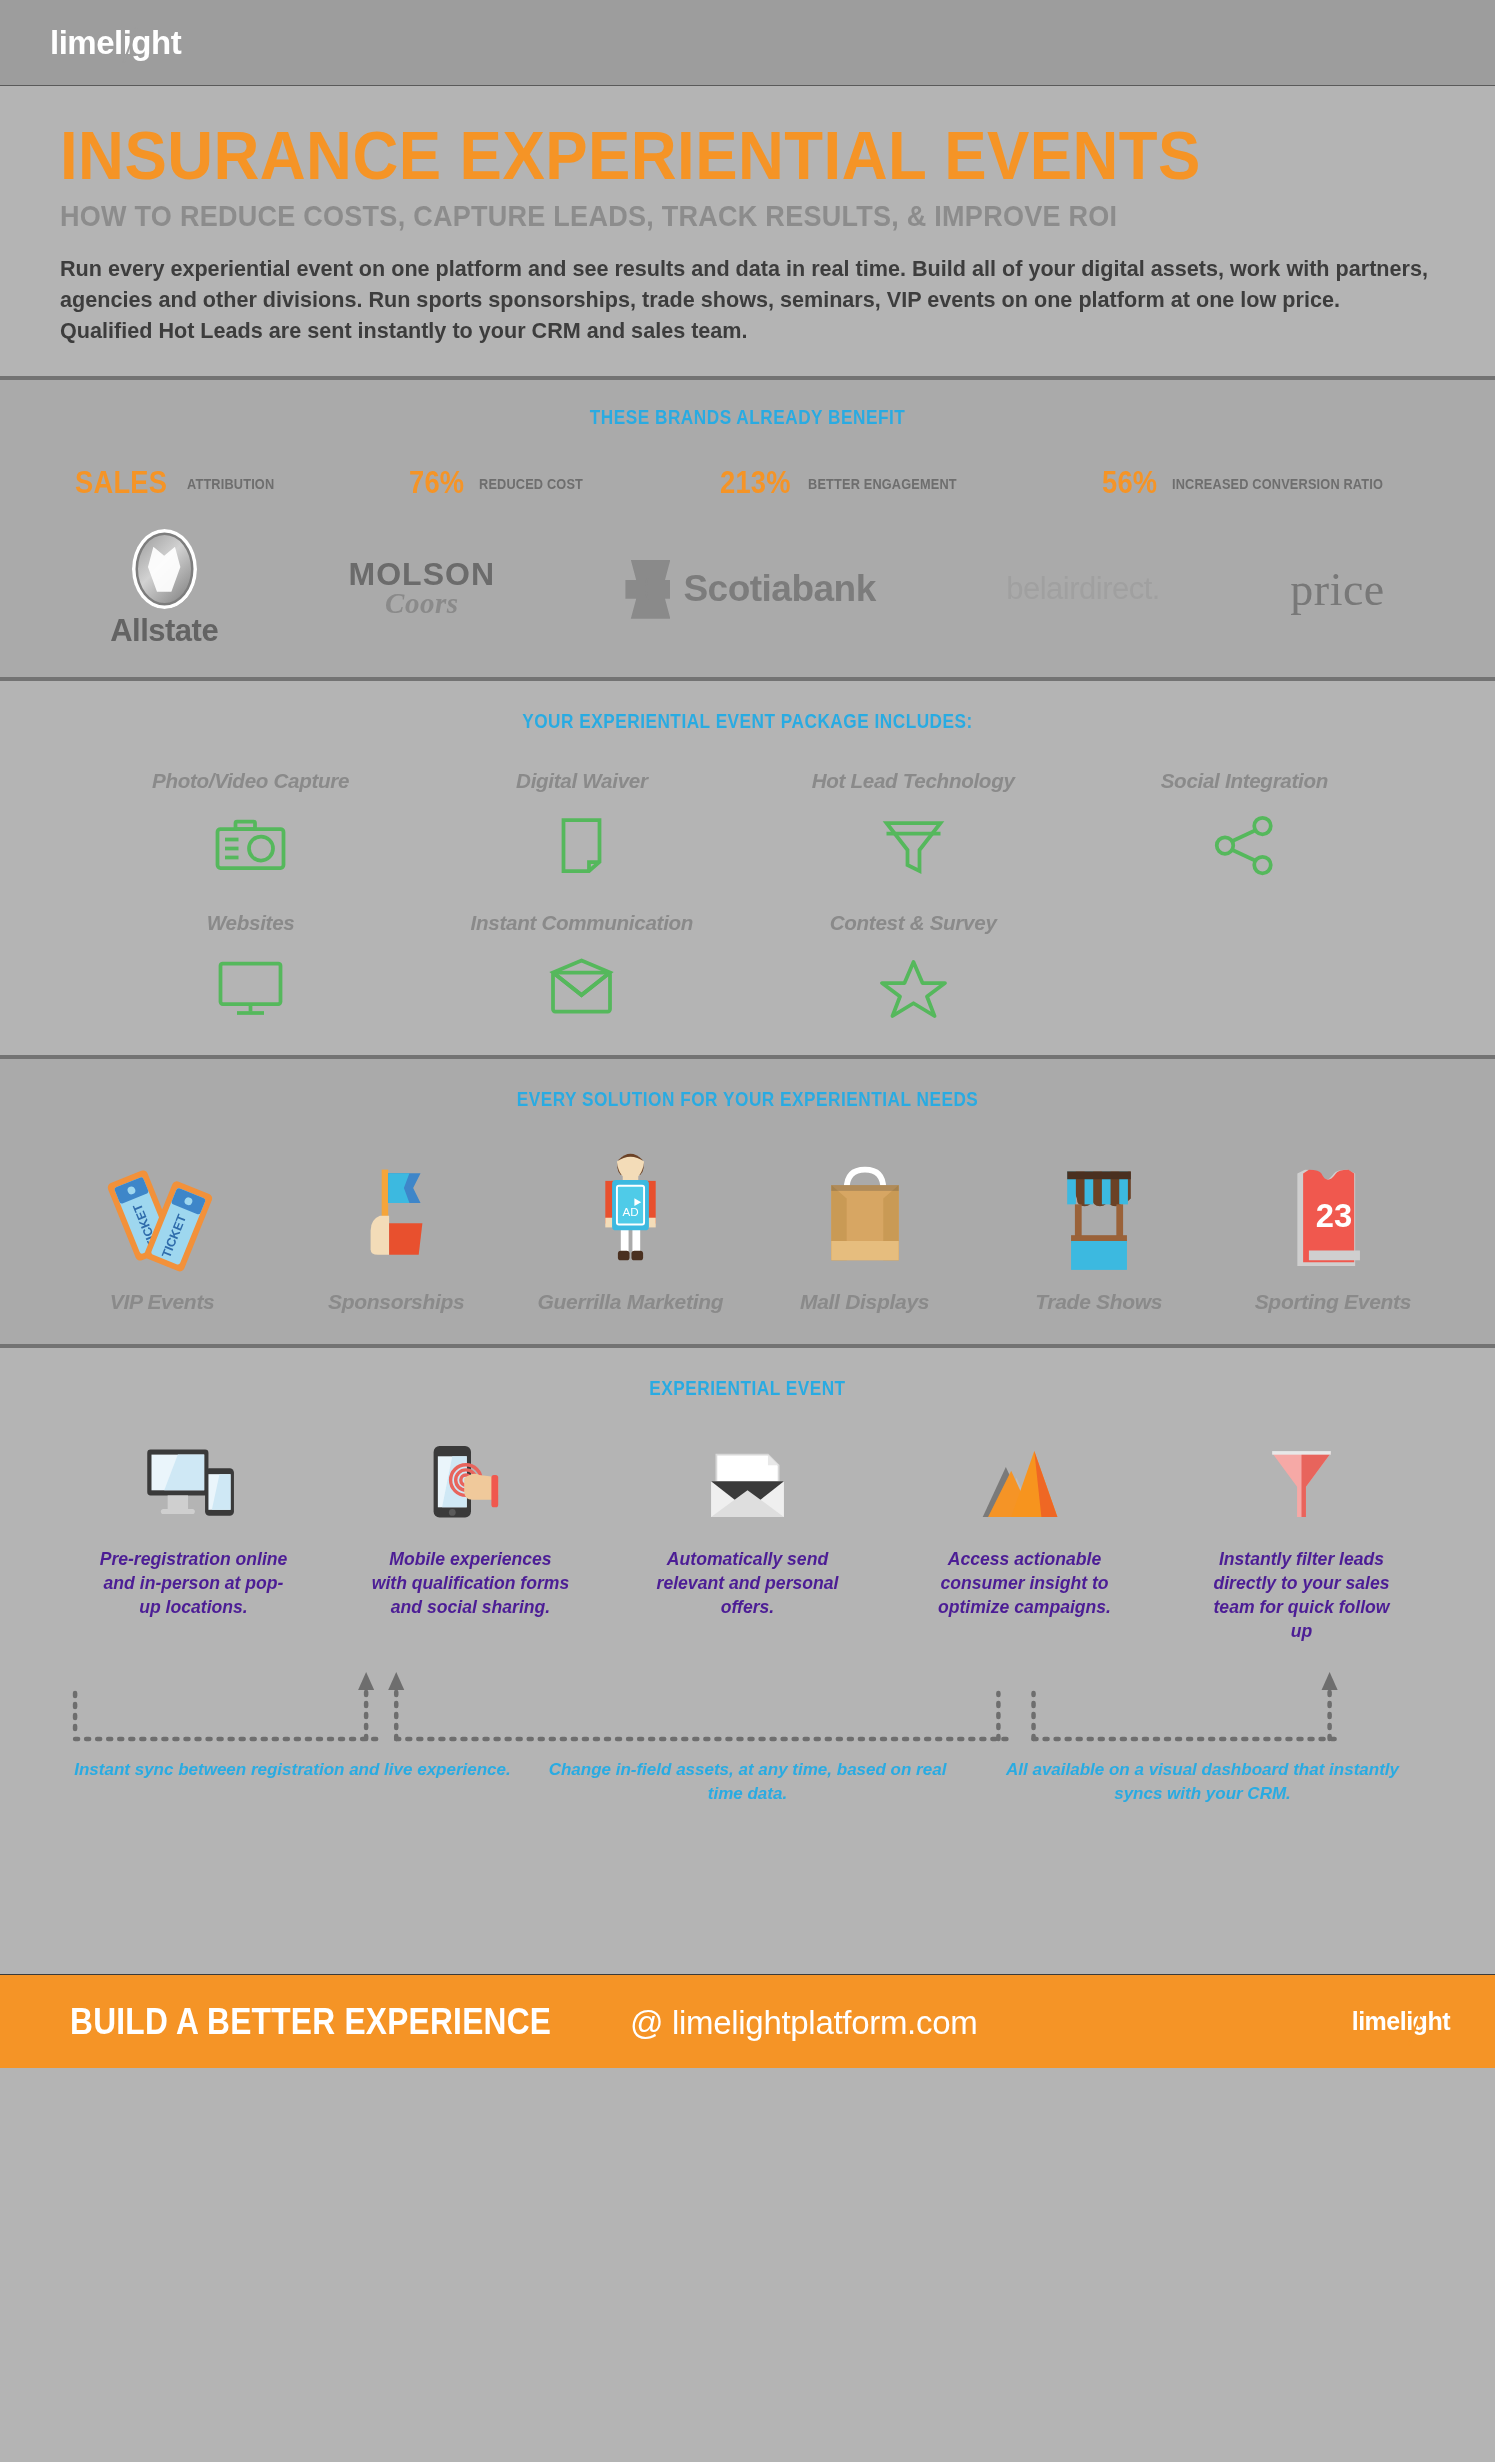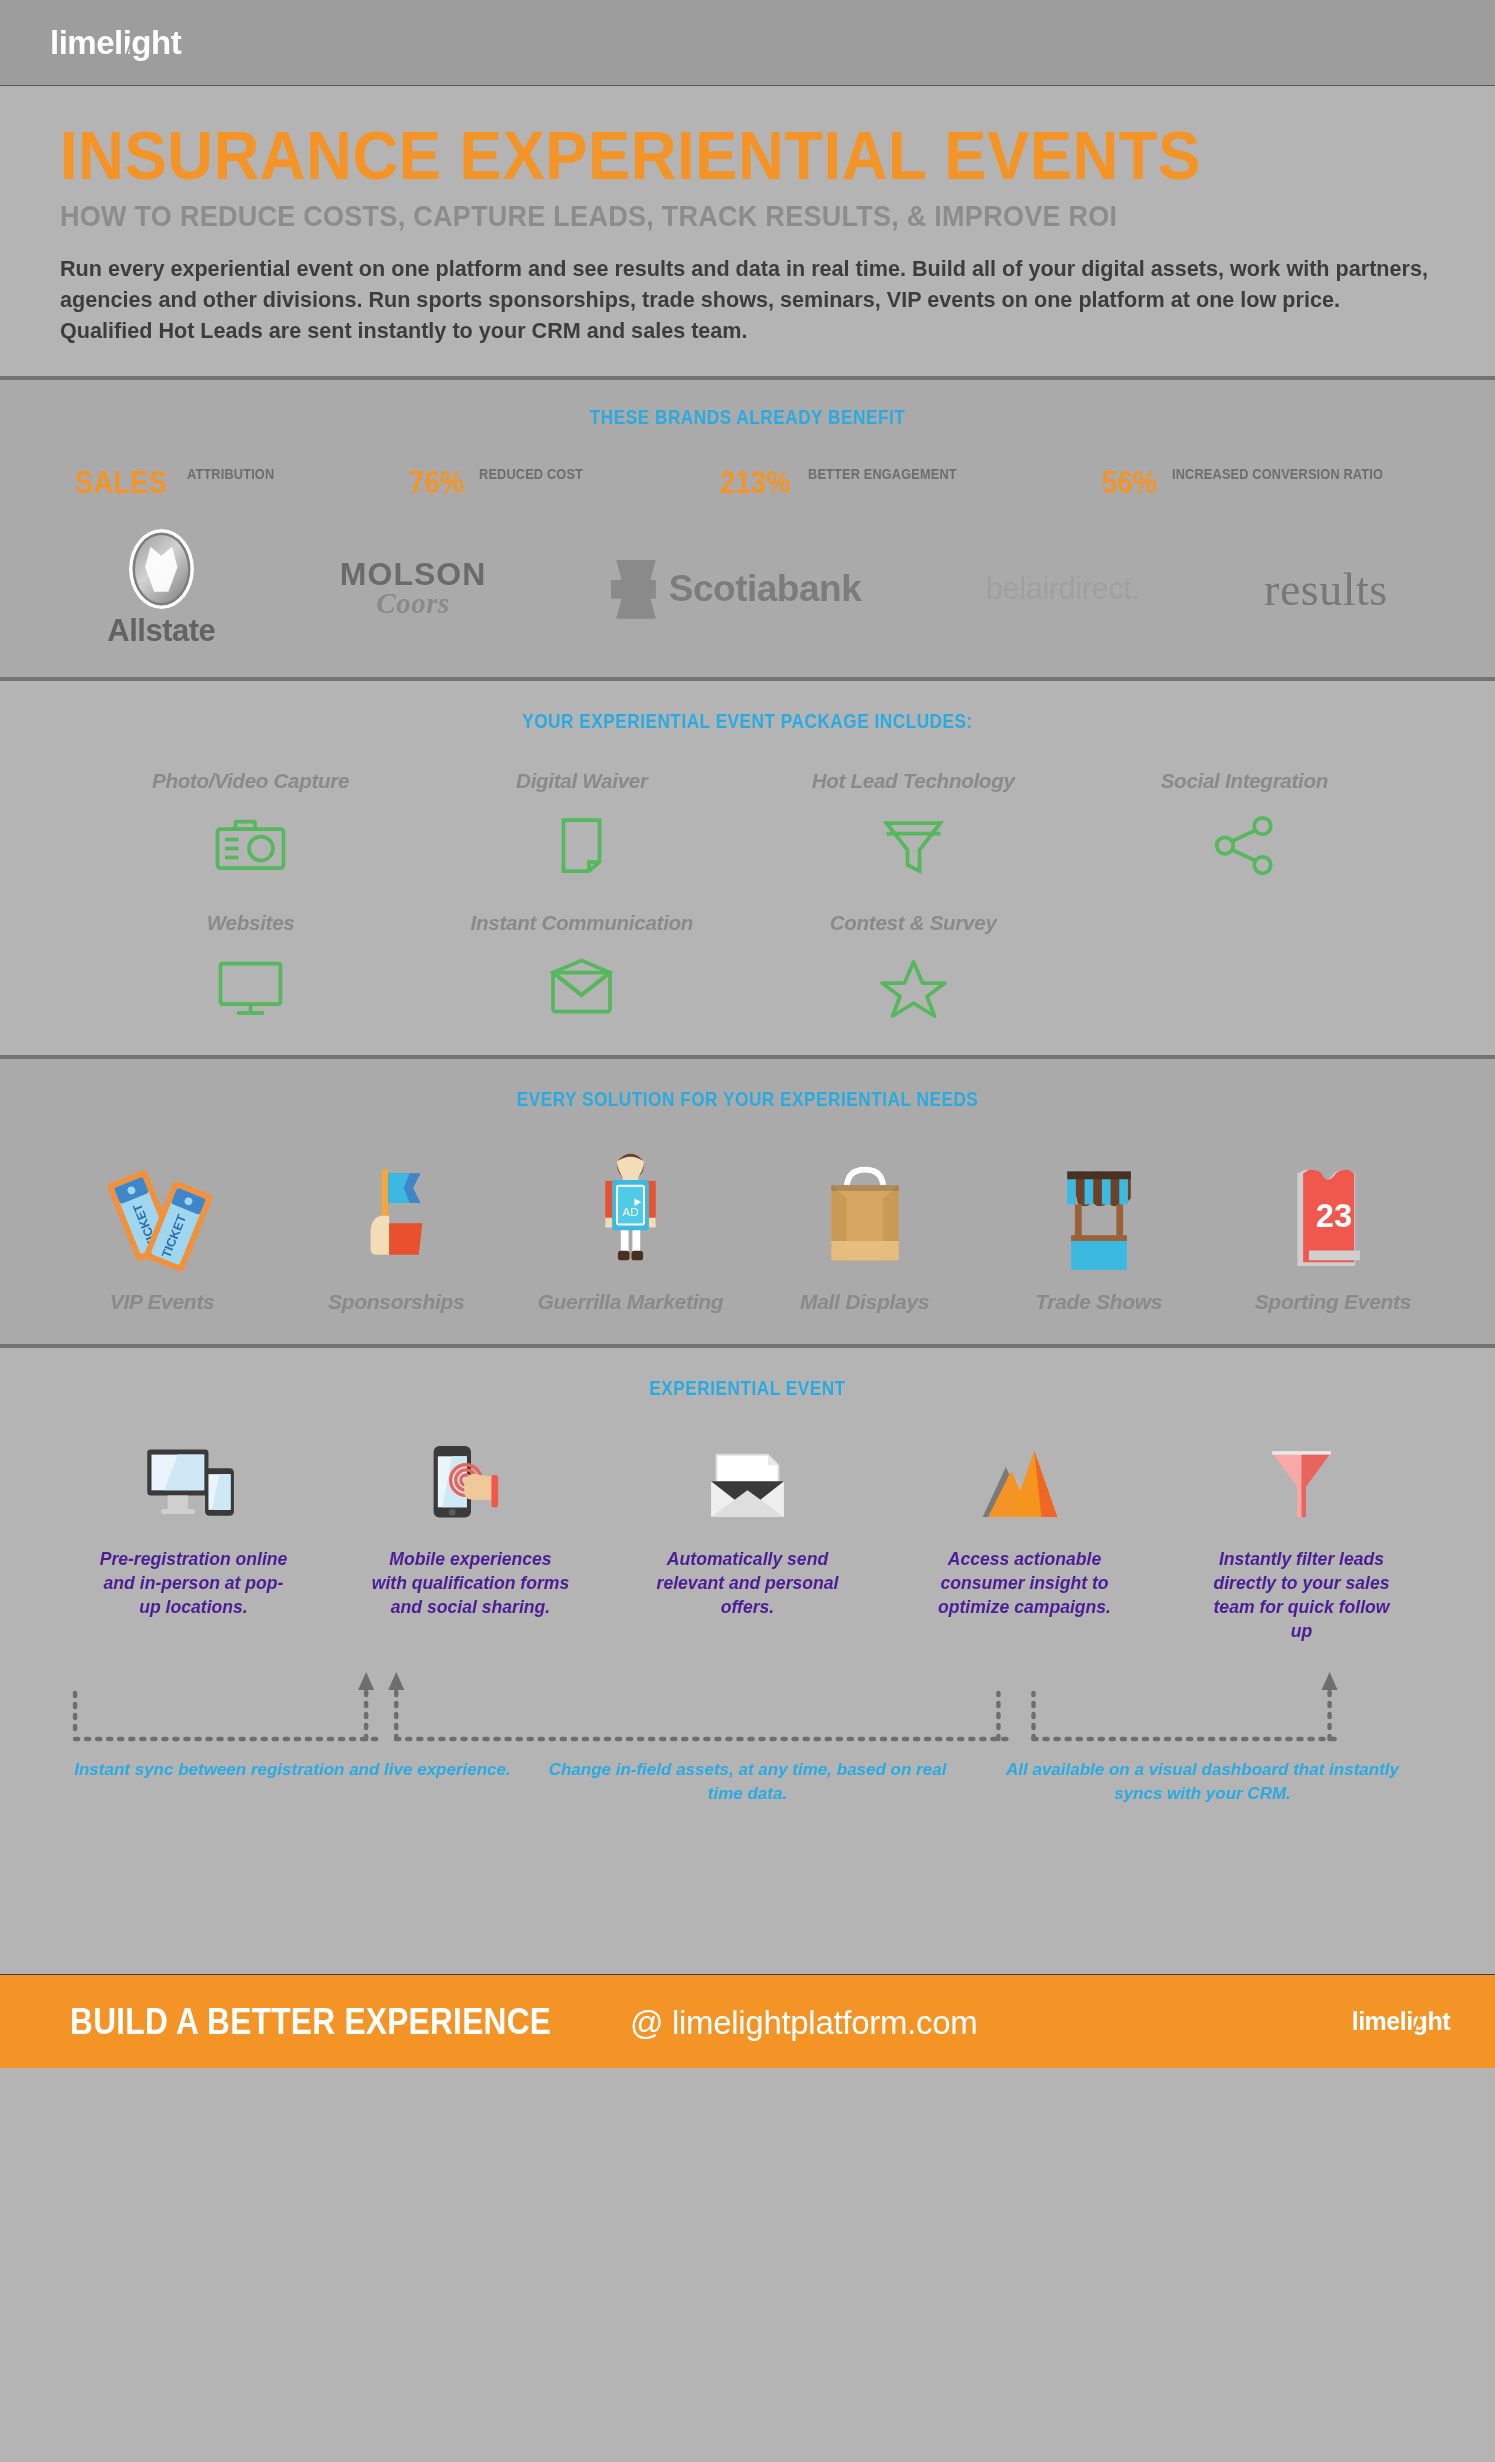--- a/index.html
+++ b/index.html
@@ -95,21 +95,21 @@
 
   
   .brands-wrap { padding: 26px 0 30px 0; }
   .stats-row {
     display: flex;
     justify-content: space-between;
     padding: 0 75px;
     margin-top: 36px;
     align-items: baseline;
   }
-  .stat { display: flex; align-items: flex-start; gap: 7px; }
+  .stat { display: flex; align-items: center; gap: 7px; }
   .stat-value {
     color: #f59426;
     font-weight: bold;
     font-size: 31px;
     letter-spacing: 0.3px;
     transform: scaleX(0.88);
     transform-origin: left center;
     white-space: nowrap;
   }
   .stat-label {
@@ -347,21 +347,21 @@
               <div class="s-shape"></div>
               <div class="globe"></div>
             </div>
           <div class="scotia-text">Scotiabank</div>
         </div>
       </div>
       <div class="logo-cell">
         <div class="belair-text">belairdirect.</div>
       </div>
       <div class="logo-cell">
-        <div class="kijiji-text">results</div>
+        <div class="kijiji-text">price</div>
       </div>
     </div>
   </div>
 
   <div class="band band-a package-wrap">
     <div class="section-heading">YOUR EXPERIENTIAL EVENT PACKAGE INCLUDES:</div>
 
     <div class="pkg-grid">
 
       <div class="pkg-cell">

